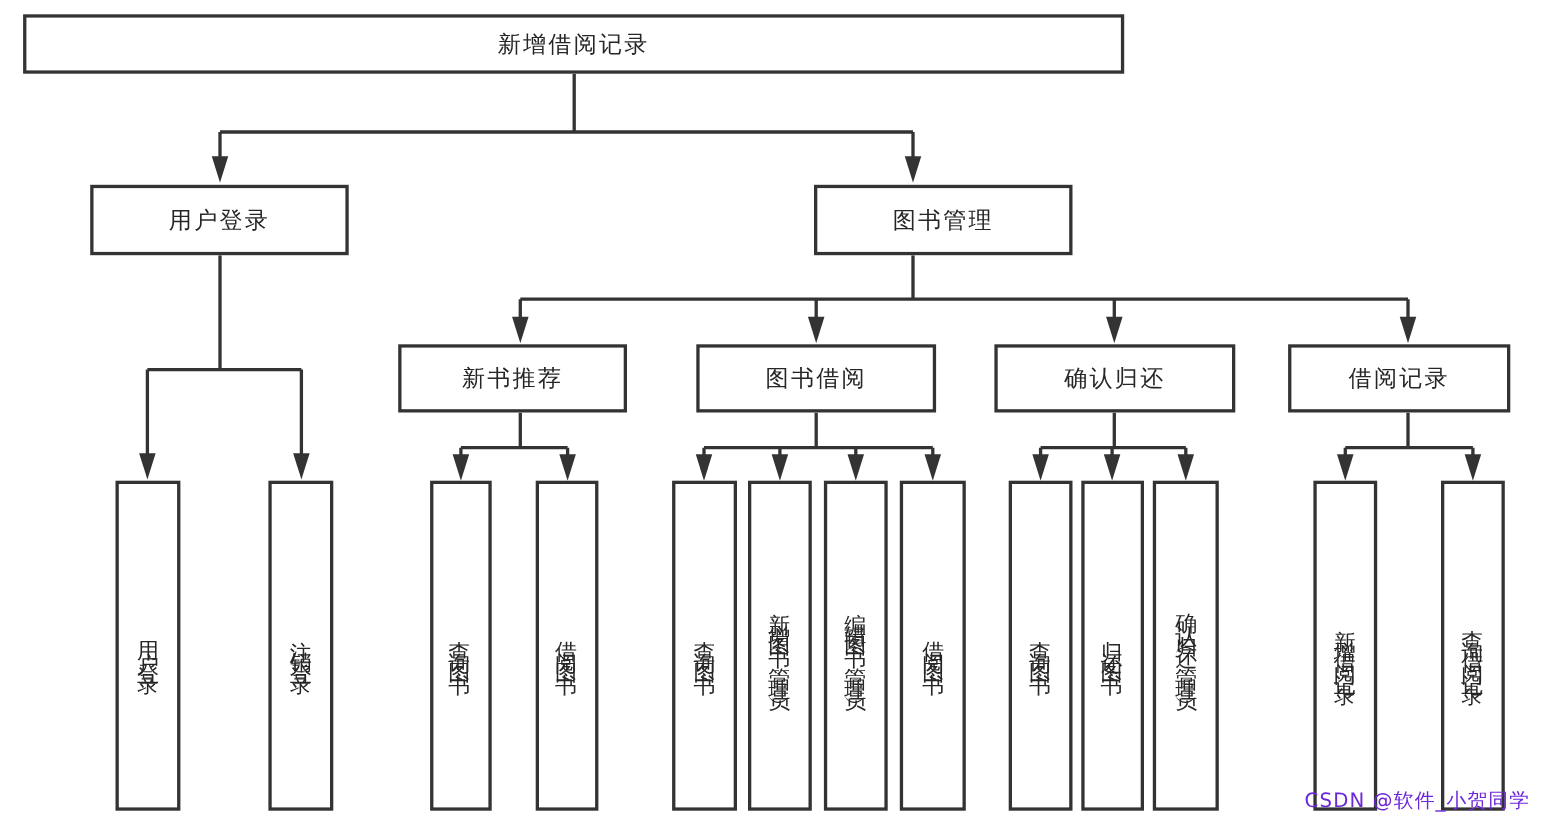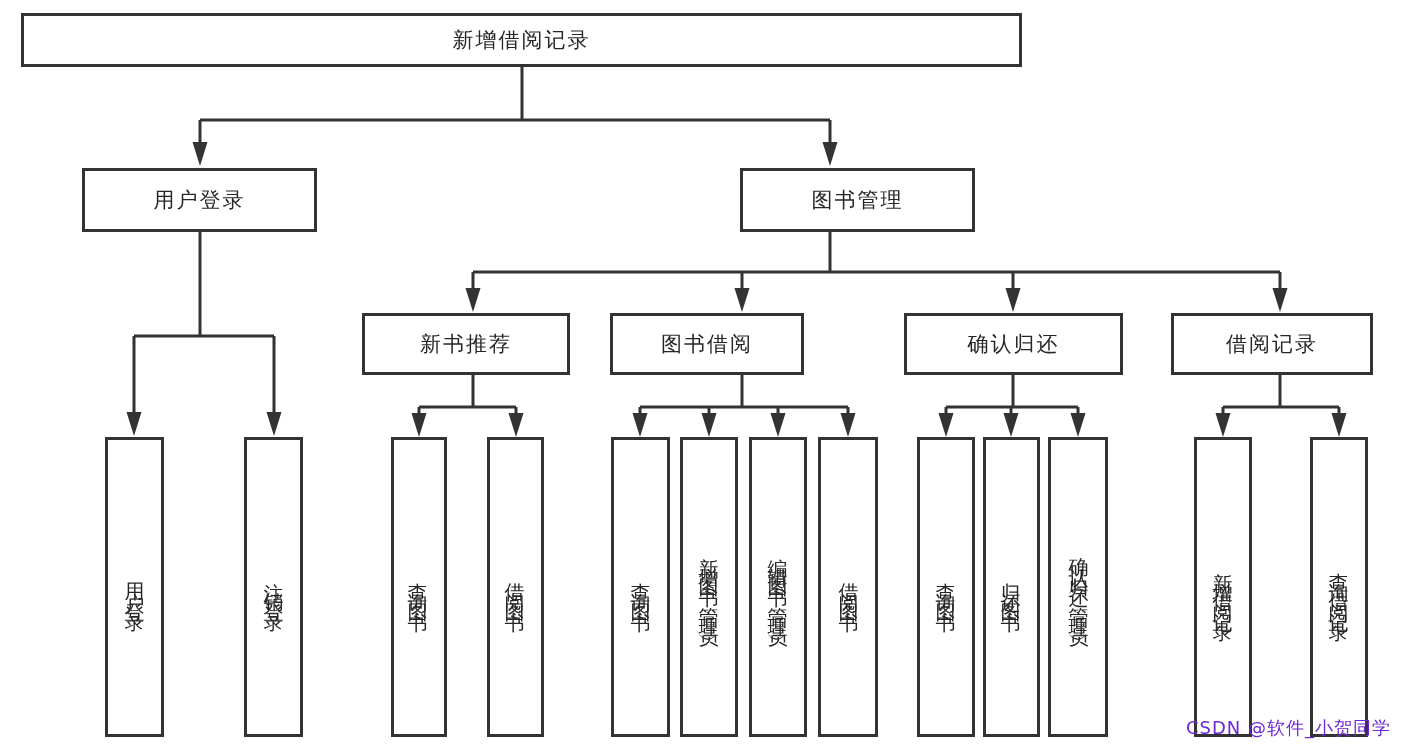--- a/index.html
+++ b/index.html
@@ -75,21 +75,21 @@
       <polygon points="1331.5,413 1346.5,413 1339,437"></polygon>
     </g>
   </svg>
 
   <div class="box h-box" style="left:21px;top:13px;width:1001px;height:54px">新增借阅记录</div>
 
   <div class="box h-box" style="left:82px;top:168px;width:235px;height:64px">用户登录</div>
   <div class="box h-box" style="left:740px;top:168px;width:235px;height:64px">图书管理</div>
 
   <div class="box h-box" style="left:362px;top:313px;width:208px;height:62px">新书推荐</div>
-  <div class="box h-box" style="left:610px;top:313px;width:194px;height:62px">图书借阅</div>
+  <div class="box h-box" style="left:633px;top:313px;width:218px;height:62px">图书借阅</div>
   <div class="box h-box" style="left:904px;top:313px;width:219px;height:62px">确认归还</div>
   <div class="box h-box" style="left:1171px;top:313px;width:202px;height:62px">借阅记录</div>
 
   <div class="box v-box" style="left:105px;top:437px;width:59px;height:300px">用户登录</div>
   <div class="box v-box" style="left:244px;top:437px;width:59px;height:300px">注销登录</div>
 
   <div class="box v-box" style="left:391px;top:437px;width:56px;height:300px">查询图书</div>
   <div class="box v-box" style="left:487px;top:437px;width:57px;height:300px">借阅图书</div>
 
   <div class="box v-box" style="left:611px;top:437px;width:59px;height:300px">查询图书</div>

